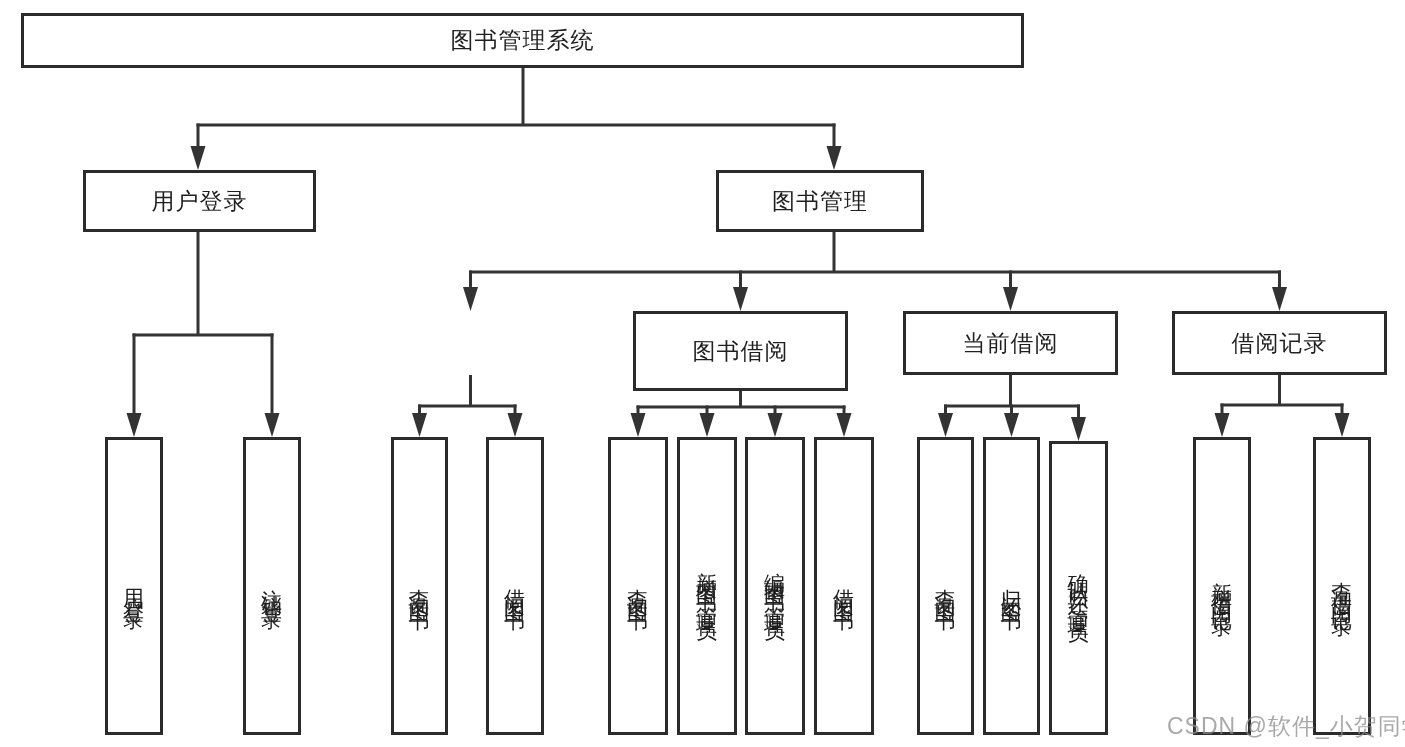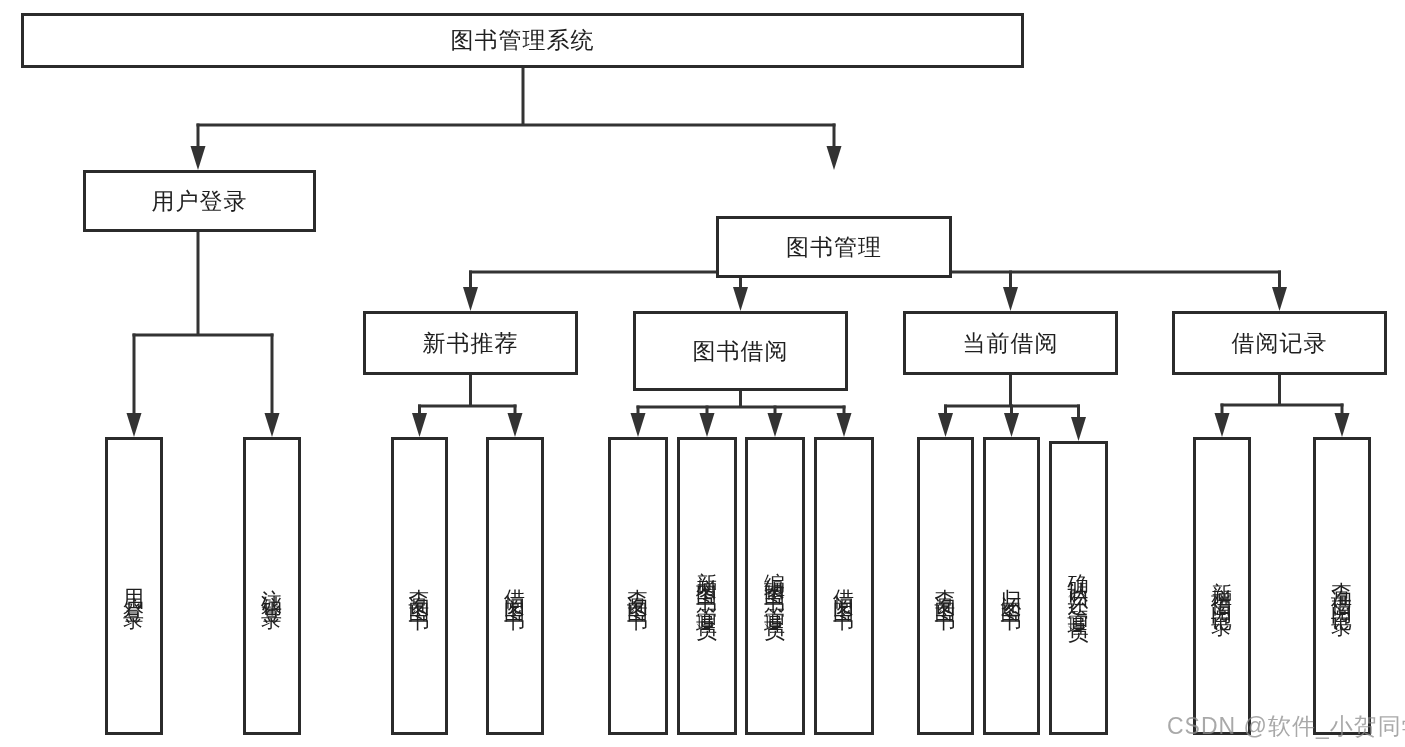--- a/index.html
+++ b/index.html
@@ -92,23 +92,22 @@
       <polygon points="1004,413 1019,413 1011.5,437"></polygon>
       <polygon points="1071,417 1086,417 1078.5,441"></polygon>
       <polygon points="1214.5,413 1229.5,413 1222,437"></polygon>
       <polygon points="1334.5,413 1349.5,413 1342,437"></polygon>
     </g>
   </svg>
 
   <div class="node hbox" style="left:21px;top:13px;width:1003px;height:55px;">图书管理系统</div>
 
   <div class="node hbox" style="left:83px;top:170px;width:233px;height:62px;">用户登录</div>
-  <div class="node hbox" style="left:716px;top:170px;width:236px;height:62px;margin-top:46px;">图书管理</div>
+  <div class="node hbox" style="left:716px;top:170px;width:208px;height:62px;">图书管理</div>
 
-  <div class="node hbox" style="left:363px;top:311px;width:215px;height:64px;">新书推荐</div>
   <div class="node hbox" style="left:633px;top:311px;width:215px;height:80px;">图书借阅</div>
   <div class="node hbox" style="left:1172px;top:311px;width:215px;height:64px;">借阅记录</div>
   <div class="node hbox" style="left:903px;top:311px;width:215px;height:64px;">当前借阅</div>
 
   <div class="node vbox" style="left:105px;top:437px;width:58px;height:298px;">用户登录</div>
   <div class="node vbox" style="left:243px;top:437px;width:58px;height:298px;">注销登录</div>
 
   <div class="node vbox" style="left:391px;top:437px;width:57px;height:298px;">查询图书</div>
   <div class="node vbox" style="left:486px;top:437px;width:58px;height:298px;">借阅图书</div>
 

